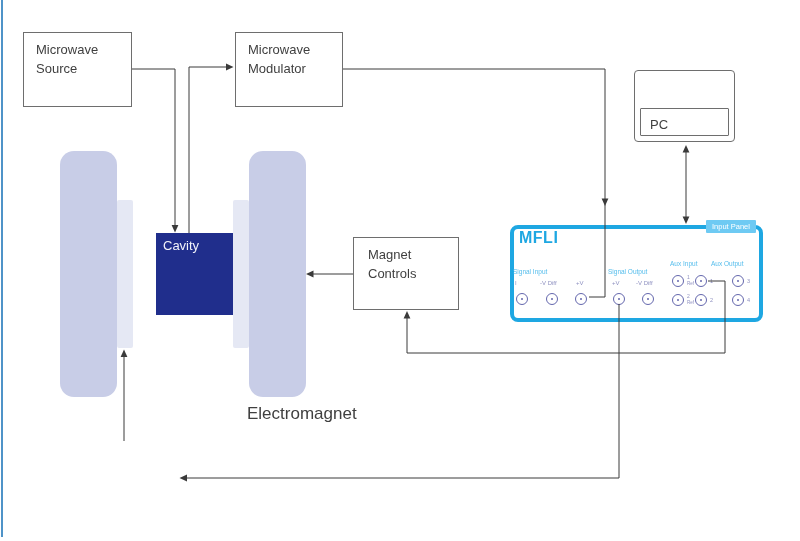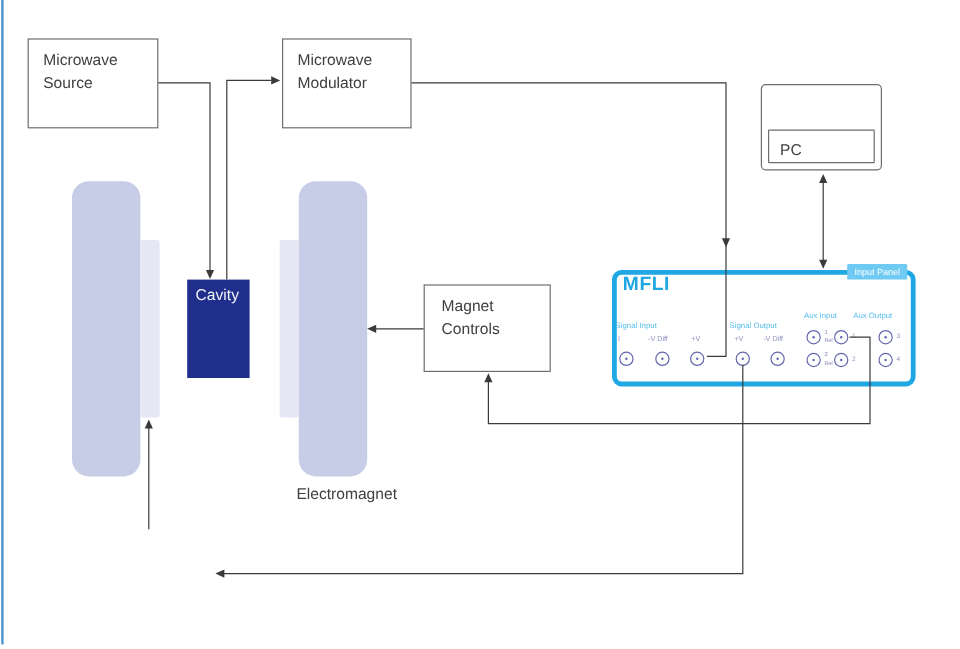--- a/index.html
+++ b/index.html
@@ -13,21 +13,21 @@
     position:absolute;border:1px solid var(--box-border,#6e6e6e);background:#fff;
     font-size:13px;line-height:19px;padding:7px 12px;box-sizing:border-box;color:var(--text,#3f3f3f);
   }
   .node span{display:block;}
   
   .pc-outer{position:absolute;border:1.5px solid var(--box-border,#6e6e6e);border-radius:4px;background:#fff;box-sizing:border-box;}
   .pc-inner{position:absolute;left:5px;top:5px;right:5px;bottom:5px;border:1px solid var(--box-border,#6e6e6e);border-radius:1px;font-size:13px;padding:8px 9px;box-sizing:border-box;margin-top:32px;}
   
   .coil{position:absolute;background:var(--coil,#c8cde7);border-radius:14px;}
   .pole{position:absolute;background:var(--pole,#e5e8f4);border-radius:2px;}
-  .em-label{position:absolute;font-size:13px;color:var(--text,#3f3f3f);}
+  .em-label{position:absolute;font-size:17px;color:var(--text,#3f3f3f);}
   
   .cavity{position:absolute;background:var(--cavity-bg,#202e8c);color:#f2f3fa;font-size:13px;padding:5px 7px;box-sizing:border-box;}
   
   .mfli{position:absolute;border:4px solid var(--accent,#1ea7e2);border-radius:8px;background:#fff;box-sizing:border-box;}
   .mfli-title{position:absolute;font-size:16px;font-weight:bold;letter-spacing:0.5px;color:var(--accent,#1ea7e2);}
   .fp-tag{position:absolute;background:var(--tag-bg,#6ecaf3);color:#fff;font-size:7.5px;line-height:13px;padding:0 6px;border-radius:1px;}
   .sec-label{position:absolute;font-size:6.5px;color:var(--accent-light,#55bdec);white-space:nowrap;}
   .port-label{position:absolute;font-size:6px;color:var(--port-label,#8e90c0);white-space:nowrap;}
   .port{
     position:absolute;width:12px;height:12px;border:1.5px solid var(--connector,#6467ad);
@@ -51,21 +51,21 @@
 <div class="canvas">
 
   <div class="accent-bar"></div>
 
   <div class="coil" style="left:60px;top:151px;width:57px;height:246px;"></div>
   <div class="pole" style="left:117px;top:200px;width:16px;height:148px;"></div>
   <div class="pole" style="left:233px;top:200px;width:16px;height:148px;"></div>
   <div class="coil" style="left:249px;top:151px;width:57px;height:246px;"></div>
   <div class="em-label" style="left:247px;top:404px;">Electromagnet</div>
 
-  <div class="cavity" style="left:156px;top:233px;width:52px;height:82px;">
+  <div class="cavity" style="left:156px;top:233px;width:77px;height:82px;">
     <span>Cavity</span>
   </div>
 
   <div class="node" style="left:23px;top:32px;width:109px;height:75px;">
     <span>Microwave</span>
     <span>Source</span>
   </div>
 
   <div class="node" style="left:235px;top:32px;width:108px;height:75px;">
     <span>Microwave</span>

